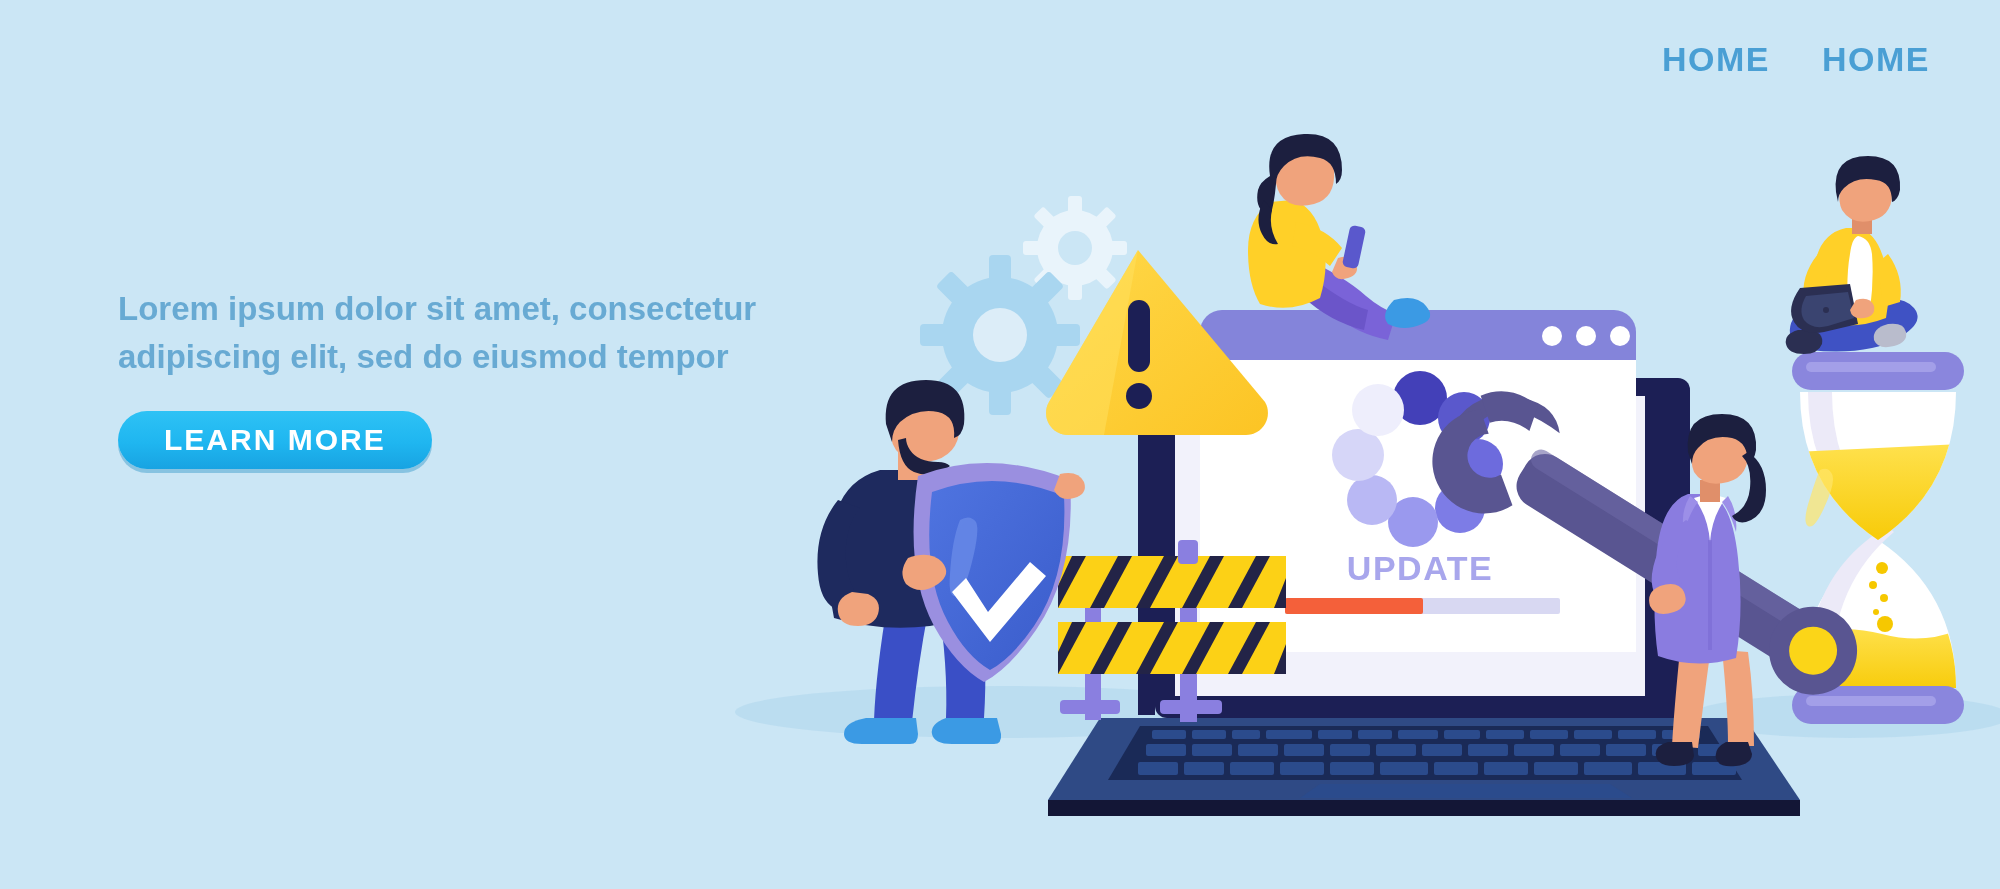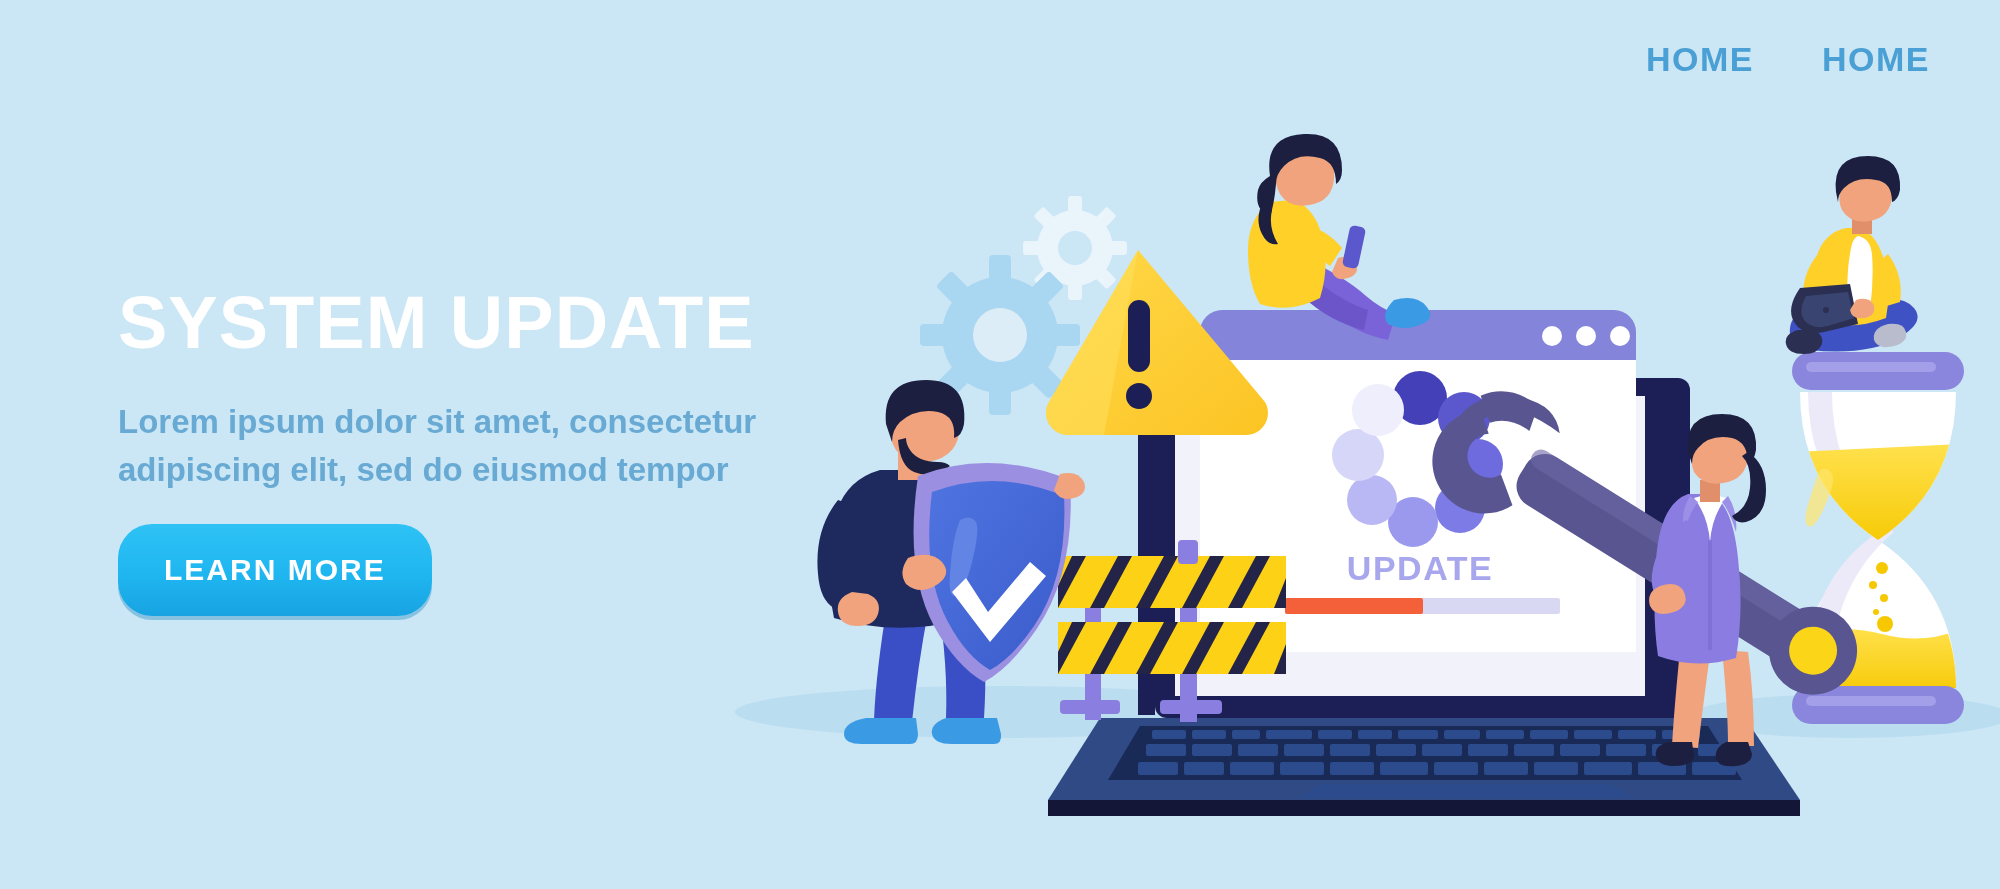--- a/index.html
+++ b/index.html
@@ -5,39 +5,39 @@
 <style>
   html,body{margin:0;padding:0;}
   body{
     width:2000px;height:889px;overflow:hidden;
     background:#cbe6f5;
     font-family:"Liberation Sans","DejaVu Sans",sans-serif;
   }
   #stage{position:relative;width:2000px;height:889px;background:#cbe6f5;overflow:hidden;}
 
   
-  .nav{position:absolute;top:40px;right:70px;display:flex;gap:68px;align-items:center;z-index:60;}
+  .nav{position:absolute;top:40px;right:70px;display:flex;gap:52px;align-items:center;z-index:60;}
   .nav a{
     color:#4a9fd4;font-size:34px;font-weight:700;letter-spacing:1.5px;
     text-decoration:none;white-space:nowrap;
   }
 
   
   .copy{position:absolute;left:118px;top:285px;width:760px;z-index:50;}
   .headline{
     color:#ffffff;font-size:74px;font-weight:700;letter-spacing:1px;
     line-height:1.02;margin:0 0 38px 0;white-space:nowrap;
   }
   .sub{
     color:#68aad3;font-size:33px;font-weight:700;line-height:1.45;margin:0 0 30px 0;
     max-width:680px;
   }
   .cta{
     display:inline-block;border:0;cursor:pointer;
-    padding:29px 46px;border-radius:34px;
+    padding:12px 46px;border-radius:34px;
     background:linear-gradient(180deg,#2ec2f5 0%,#1fb6f0 55%,#18a3e2 100%);
     color:#ffffff;font-size:30px;font-weight:700;letter-spacing:2px;
     font-family:"Liberation Sans","DejaVu Sans",sans-serif;
     box-shadow:0 4px 0 rgba(10,130,190,.35);
   }
 
   
   .scene{position:absolute;left:0;top:0;width:1821px;height:889px;}
   .scene svg{position:absolute;left:0;top:0;}
 </style>
@@ -417,21 +417,20 @@
       </g>
     </svg>
   </div>
 
   <nav class="nav">
     <a href="#">HOME</a>
     <a href="#">HOME</a>
   </nav>
 
   <div class="copy">
-    <h1 class="headline">SYSTEM UPDATE</h1>
     <p class="sub">
       <span>Lorem ipsum dolor sit amet, consectetur</span><br>
       <span>adipiscing elit, sed do eiusmod tempor</span>
     </p>
     <button class="cta">LEARN MORE</button>
   </div>
 
 </div>
 
 </body></html>

